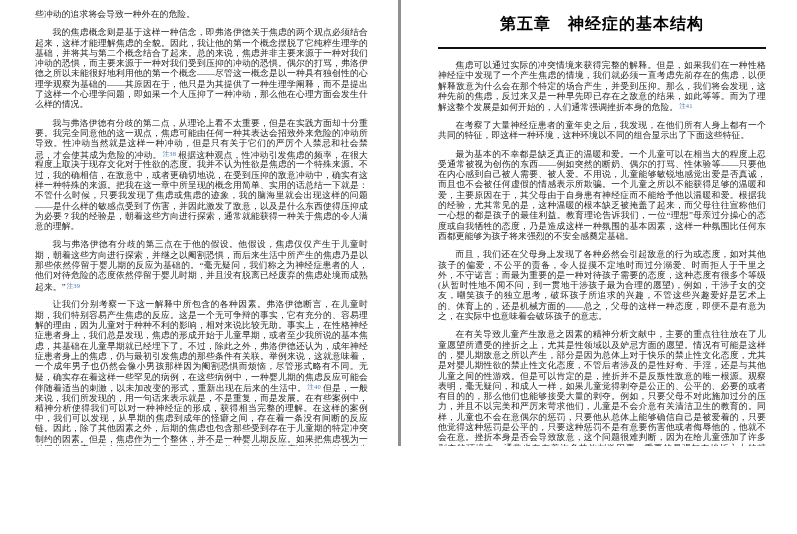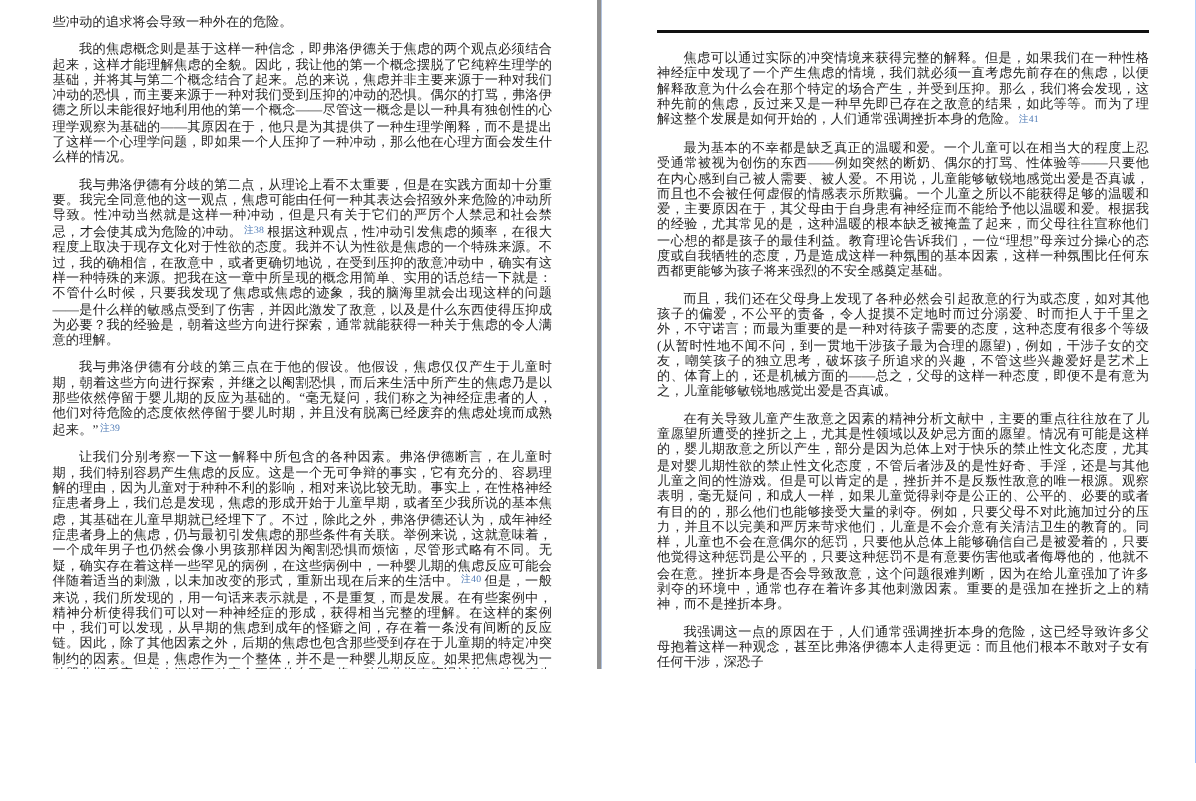--- a/index.html
+++ b/index.html
@@ -70,22 +70,24 @@
         <p class="indent"><span>我的焦虑概念则是基于这样一种信念，即弗洛伊德关于焦虑的两个观点必须结合起来，这样才能理解焦虑的全貌。因此，我让他的第一个概念摆脱了它纯粹生理学的基础，并将其与第二个概念结合了起来。总的来说，焦虑并非主要来源于一种对我们冲动的恐惧，而主要来源于一种对我们受到压抑的冲动的恐惧。偶尔的打骂，弗洛伊德之所以未能很好地利用他的第一个概念——尽管这一概念是以一种具有独创性的心理学观察为基础的——其原因在于，他只是为其提供了一种生理学阐释，而不是提出了这样一个心理学问题，即如果一个人压抑了一种冲动，那么他在心理方面会发生什么样的情况。</span></p>
         <p class="indent"><span>我与弗洛伊德有分歧的第二点，从理论上看不太重要，但是在实践方面却十分重要。我完全同意他的这一观点，焦虑可能由任何一种其表达会招致外来危险的冲动所导致。性冲动当然就是这样一种冲动，但是只有关于它们的严厉个人禁忌和社会禁忌，才会使其成为危险的冲动。</span><span class="note-ref">注38</span><span>根据这种观点，性冲动引发焦虑的频率，在很大程度上取决于现存文化对于性欲的态度。我并不认为性欲是焦虑的一个特殊来源。不过，我的确相信，在敌意中，或者更确切地说，在受到压抑的敌意冲动中，确实有这样一种特殊的来源。把我在这一章中所呈现的概念用简单、实用的话总结一下就是：不管什么时候，只要我发现了焦虑或焦虑的迹象，我的脑海里就会出现这样的问题——是什么样的敏感点受到了伤害，并因此激发了敌意，以及是什么东西使得压抑成为必要？我的经验是，朝着这些方向进行探索，通常就能获得一种关于焦虑的令人满意的理解。</span></p>
         <p class="indent"><span>我与弗洛伊德有分歧的第三点在于他的假设。他假设，焦虑仅仅产生于儿童时期，朝着这些方向进行探索，并继之以阉割恐惧，而后来生活中所产生的焦虑乃是以那些依然停留于婴儿期的反应为基础的。“毫无疑问，我们称之为神经症患者的人，他们对待危险的态度依然停留于婴儿时期，并且没有脱离已经废弃的焦虑处境而成熟起来。”</span><span class="note-ref">注39</span></p>
         <p class="indent"><span>让我们分别考察一下这一解释中所包含的各种因素。弗洛伊德断言，在儿童时期，我们特别容易产生焦虑的反应。这是一个无可争辩的事实，它有充分的、容易理解的理由，因为儿童对于种种不利的影响，相对来说比较无助。事实上，在性格神经症患者身上，我们总是发现，焦虑的形成开始于儿童早期，或者至少我所说的基本焦虑，其基础在儿童早期就已经埋下了。不过，除此之外，弗洛伊德还认为，成年神经症患者身上的焦虑，仍与最初引发焦虑的那些条件有关联。举例来说，这就意味着，一个成年男子也仍然会像小男孩那样因为阉割恐惧而烦恼，尽管形式略有不同。无疑，确实存在着这样一些罕见的病例，在这些病例中，一种婴儿期的焦虑反应可能会伴随着适当的刺激，以未加改变的形式，重新出现在后来的生活中。</span><span class="note-ref">注40</span><span>但是，一般来说，我们所发现的，用一句话来表示就是，不是重复，而是发展。在有些案例中，精神分析使得我们可以对一种神经症的形成，获得相当完整的理解。在这样的案例中，我们可以发现，从早期的焦虑到成年的怪癖之间，存在着一条没有间断的反应链。因此，除了其他因素之外，后期的焦虑也包含那些受到存在于儿童期的特定冲突制约的因素。但是，焦虑作为一个整体，并不是一种婴儿期反应。如果把焦虑视为一种婴儿期反应，就会混淆两种完全不同的东西，将一种婴儿期态度误认为一种只产生于儿童期的态度。如果我们有正当的理由把焦虑说成一种婴儿期反应，那么我们至少也有同样正当的理由，把它说成儿童身上的一种早熟的成人态度。</span></p>
       </div>
   </div>
 
   <div class="page-divider"></div>
 
   <div class="page page-right">
+    <h1 class="chapter-title">第五章　神经症的基本结构</h1>
     <div class="title-rule"></div>
     <div class="page-text" id="right-paragraphs">
         <p class="indent"><span>焦虑可以通过实际的冲突情境来获得完整的解释。但是，如果我们在一种性格神经症中发现了一个产生焦虑的情境，我们就必须一直考虑先前存在的焦虑，以便解释敌意为什么会在那个特定的场合产生，并受到压抑。那么，我们将会发现，这种先前的焦虑，反过来又是一种早先即已存在之敌意的结果，如此等等。而为了理解这整个发展是如何开始的，人们通常强调挫折本身的危险。</span><span class="note-ref">注41</span></p>
+        <p class="indent"><span>在考察了大量神经症患者的童年史之后，我发现，在他们所有人身上都有一个共同的特征，即这样一种环境，这种环境以不同的组合显示出了下面这些特征。</span></p>
         <p class="indent"><span>最为基本的不幸都是缺乏真正的温暖和爱。一个儿童可以在相当大的程度上忍受通常被视为创伤的东西——例如突然的断奶、偶尔的打骂、性体验等——只要他在内心感到自己被人需要、被人爱。不用说，儿童能够敏锐地感觉出爱是否真诚，而且也不会被任何虚假的情感表示所欺骗。一个儿童之所以不能获得足够的温暖和爱，主要原因在于，其父母由于自身患有神经症而不能给予他以温暖和爱。根据我的经验，尤其常见的是，这种温暖的根本缺乏被掩盖了起来，而父母往往宣称他们一心想的都是孩子的最佳利益。教育理论告诉我们，一位“理想”母亲过分操心的态度或自我牺牲的态度，乃是造成这样一种氛围的基本因素，这样一种氛围比任何东西都更能够为孩子将来强烈的不安全感奠定基础。</span></p>
-        <p class="indent"><span>而且，我们还在父母身上发现了各种必然会引起敌意的行为或态度，如对其他孩子的偏爱，不公平的责备，令人捉摸不定地时而过分溺爱、时而拒人于千里之外，不守诺言；而最为重要的是一种对待孩子需要的态度，这种态度有很多个等级(从暂时性地不闻不问，到一贯地干涉孩子最为合理的愿望)，例如，干涉子女的交友，嘲笑孩子的独立思考，破坏孩子所追求的兴趣，不管这些兴趣爱好是艺术上的、体育上的，还是机械方面的——总之，父母的这样一种态度，即便不是有意为之，儿童能够敏锐地感觉出爱是否真诚。</span></p>
+        <p class="indent"><span>而且，我们还在父母身上发现了各种必然会引起敌意的行为或态度，如对其他孩子的偏爱，不公平的责备，令人捉摸不定地时而过分溺爱、时而拒人于千里之外，不守诺言；而最为重要的是一种对待孩子需要的态度，这种态度有很多个等级(从暂时性地不闻不问，到一贯地干涉孩子最为合理的愿望)，例如，干涉子女的交友，嘲笑孩子的独立思考，破坏孩子所追求的兴趣，不管这些兴趣爱好是艺术上的、体育上的，还是机械方面的——总之，父母的这样一种态度，即便不是有意为之，在实际中也意味着会破坏孩子的意志。</span></p>
         <p class="indent"><span>在有关导致儿童产生敌意之因素的精神分析文献中，主要的重点往往放在了儿童愿望所遭受的挫折之上，尤其是性领域以及妒忌方面的愿望。情况有可能是这样的，婴儿期敌意之所以产生，部分是因为总体上对于快乐的禁止性文化态度，尤其是对婴儿期性欲的禁止性文化态度，不管后者涉及的是性好奇、手淫，还是与其他儿童之间的性游戏。但是可以肯定的是，挫折并不是反叛性敌意的唯一根源。观察表明，毫无疑问，和成人一样，如果儿童觉得剥夺是公正的、公平的、必要的或者有目的的，那么他们也能够接受大量的剥夺。例如，只要父母不对此施加过分的压力，并且不以完美和严厉来苛求他们，儿童是不会介意有关清洁卫生的教育的。同样，儿童也不会在意偶尔的惩罚，只要他从总体上能够确信自己是被爱着的，只要他觉得这种惩罚是公平的，只要这种惩罚不是有意要伤害他或者侮辱他的，他就不会在意。挫折本身是否会导致敌意，这个问题很难判断，因为在给儿童强加了许多剥夺的环境中，通常也存在着许多其他刺激因素。重要的是强加在挫折之上的精神，而不是挫折本身。</span></p>
         <p class="indent"><span>我强调这一点的原因在于，人们通常强调挫折本身的危险，这已经导致许多父母抱着这样一种观念，甚至比弗洛伊德本人走得更远：而且他们根本不敢对子女有任何干涉，深恐子</span></p>
       </div>
   </div>
 </div>
 
 </body></html>

